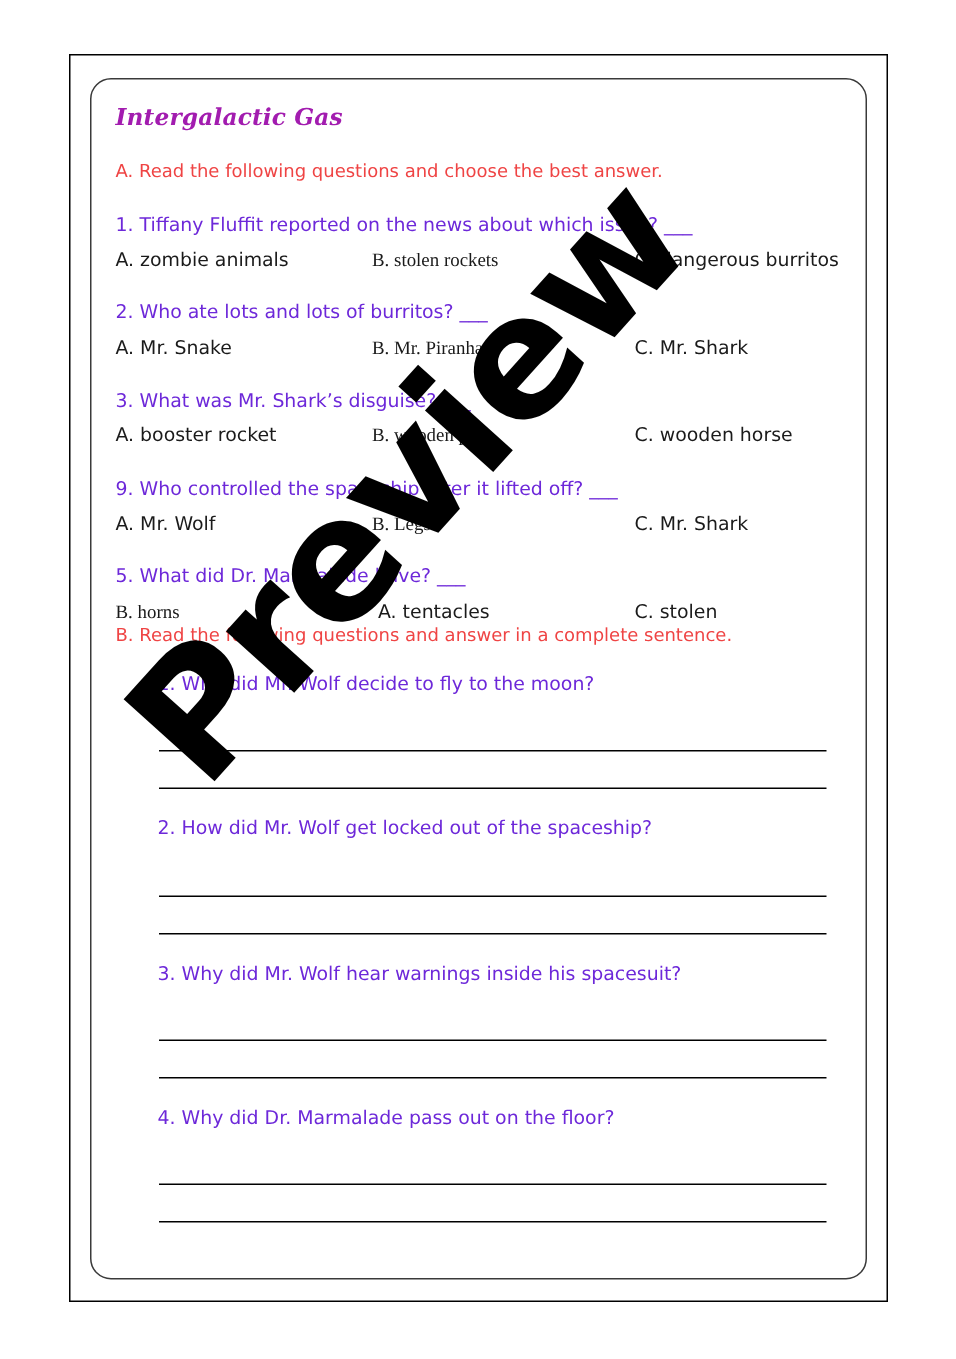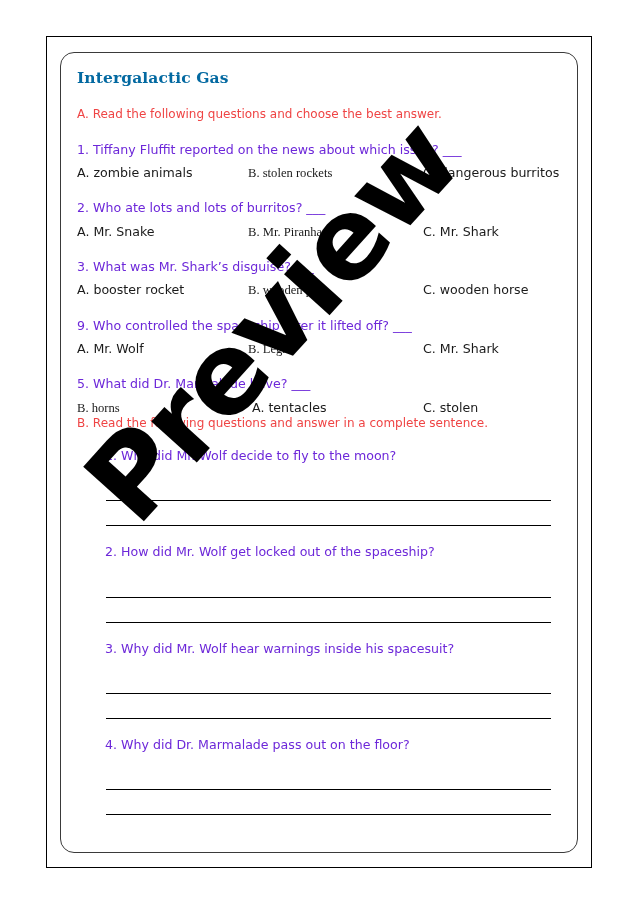--- a/index.html
+++ b/index.html
@@ -53,23 +53,24 @@
     align-items: baseline;
     padding: 0 2px 0 4px;
     margin-top: 3px;
   }
 
   .doc-title,
   .doc-subtitle {
     font-family: "DejaVu Serif", serif;
     font-weight: bold;
     font-size: 15.5px;
-    color: #0369a1;
+    color: #a21caf;
     letter-spacing: 0.1px;
     white-space: nowrap;
+    font-style: italic;
   }
 
   
   .section-instruction {
     font-size: 12px;
     color: #ef4444;
     padding-left: 4px;
     line-height: 1.3;
     white-space: nowrap;
   }

